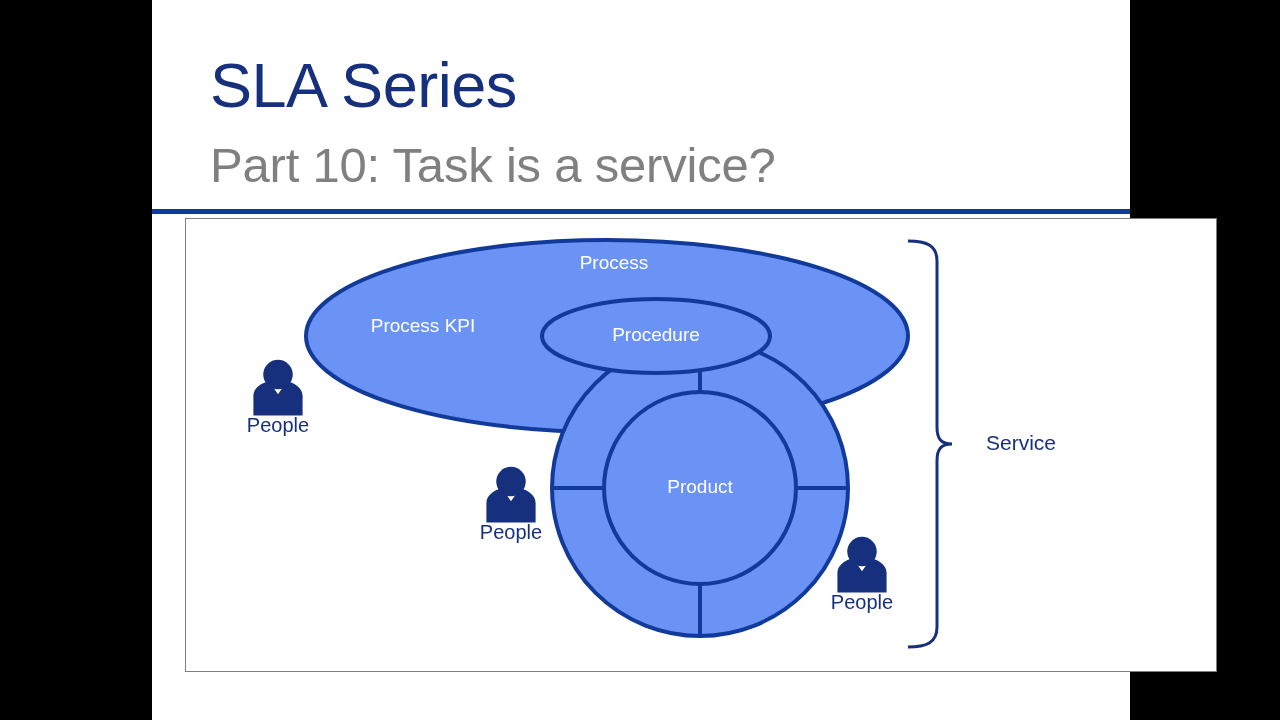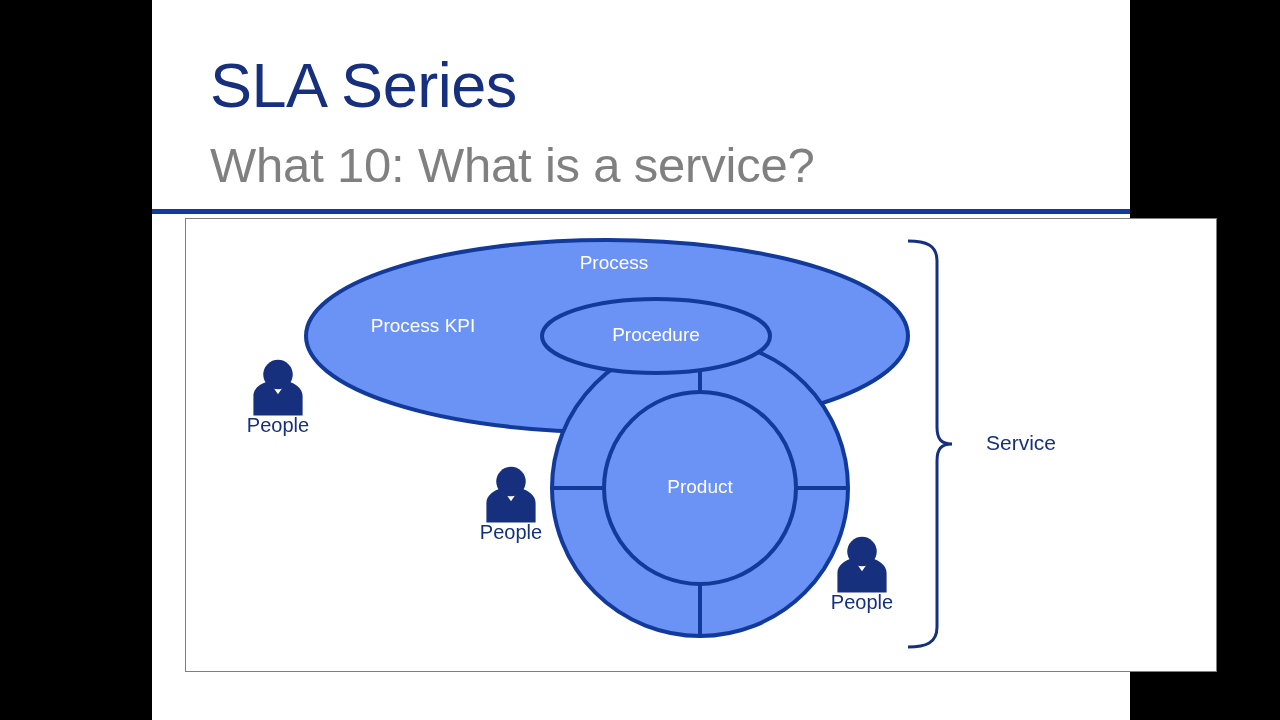--- a/index.html
+++ b/index.html
@@ -127,21 +127,21 @@
 
 <div id="stage">
 
   <div class="bar left"></div>
   <div class="bar right"></div>
 
   <div id="slide">
 
     <div id="header">
       <div id="title">SLA Series</div>
-      <div id="subtitle">What 10: What is a service?</div>
+      <div id="subtitle">Part 10: Task is a service?</div>
       <div id="rule"></div>
     </div>
 
     <div id="frame">
       <svg id="diagram-svg" viewBox="0 0 907 454" xmlns="http://www.w3.org/2000/svg">
 
         <defs>
 
           <g id="person-glyph">
             <circle cx="0" cy="-20" r="18"></circle>

